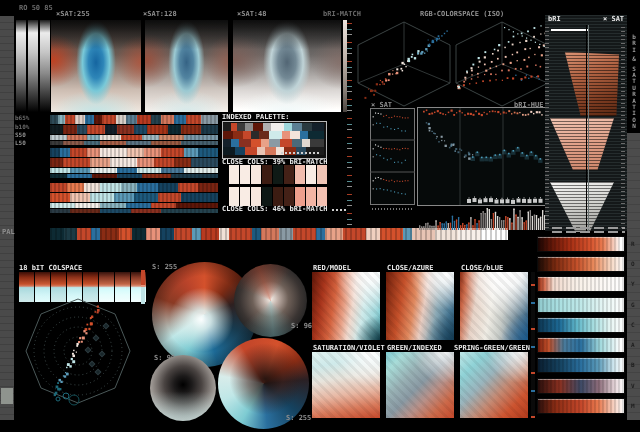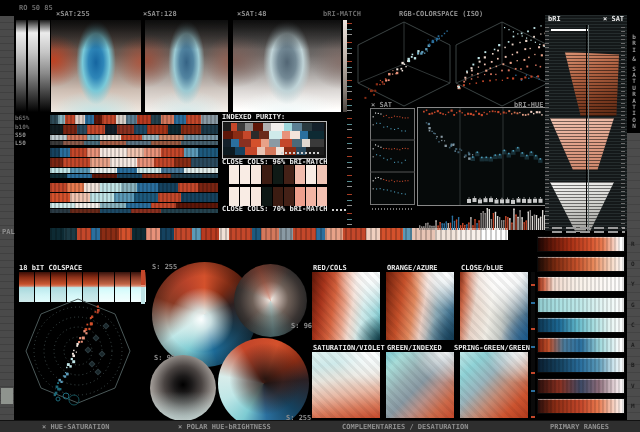--- a/index.html
+++ b/index.html
@@ -152,21 +152,21 @@
 <body>
 
 <div id="screen">
 
 
   <span class="lbl dim" style="left:19px;top:4px">RO 50 85</span>
   <span class="lbl gray" style="left:56px;top:10px">×SAT:255</span>
   <span class="lbl gray" style="left:143px;top:10px">×SAT:128</span>
   <span class="lbl gray" style="left:237px;top:10px">×SAT:48</span>
   <span class="lbl dim" style="left:323px;top:10px">bRI-MATCH</span>
-  <span class="lbl gray" style="left:399px;top:10px">RGB-COLORSPACE (ISO)</span>
+  <span class="lbl gray" style="left:420px;top:10px">RGB-COLORSPACE (ISO)</span>
 
   <div class="abs" id="sidebar-l">
       <div class="patch"></div>
     </div>
   <div class="abs" id="sidebar-r"></div>
 
   <div class="gramp" style="left:16px"></div>
   <div class="gramp" style="left:28px"></div>
   <div class="gramp" style="left:40px"></div>
 
@@ -187,29 +187,29 @@
   <div class="strip st4" style="top:141px;height:4px"></div>
   <div class="strip st5" style="top:148px;height:9px"></div>
   <div class="strip st6" style="top:158px;height:9px"></div>
   <div class="strip st7" style="top:168px;height:5px"></div>
   <div class="strip st8" style="top:174px;height:4px"></div>
   <div class="strip st9" style="top:183px;height:9px"></div>
   <div class="strip st10" style="top:193px;height:9px"></div>
   <div class="strip st11" style="top:203px;height:5px"></div>
   <div class="strip st12" style="top:209px;height:4px"></div>
 
-  <span class="lbl" style="left:222px;top:113px">INDEXED PURITY:</span>
+  <span class="lbl" style="left:222px;top:113px">INDEXED PALETTE:</span>
   <div class="abs" id="idxbox">
     <div class="idxrow ir1" style="top:1px;height:8px"></div>
     <div class="idxrow ir2" style="top:9px;height:8px"></div>
     <div class="idxrow ir3" style="top:17px;height:8px"></div>
     <div class="idxrow ir4" style="top:25px;height:8px"></div>
     <div class="dots-h" style="left:58px;top:30px;width:40px"></div>
   </div>
-  <span class="lbl" style="left:222px;top:158px">CLOSE COLS: 96% bRI-MATCH</span>
+  <span class="lbl" style="left:222px;top:158px">CLOSE COLS: 39% bRI-MATCH</span>
   <div class="swrow" style="left:229px;top:165px">
       <div class="sw" style="background: rgb(247, 235, 226);"></div>
       <div class="sw" style="background: rgb(249, 236, 228);"></div>
       <div class="sw" style="background: rgb(247, 231, 222);"></div>
       <div class="sw" style="background: rgb(60, 28, 18);"></div>
       <div class="sw" style="background: rgb(15, 26, 22);"></div>
       <div class="sw" style="background: rgb(68, 33, 23);"></div>
       <div class="sw" style="background: rgb(242, 189, 174);"></div>
       <div class="sw" style="background: rgb(248, 235, 227);"></div>
       <div class="sw" style="background: rgb(240, 197, 182);"></div>
@@ -218,21 +218,21 @@
       <div class="sw" style="background: rgb(247, 235, 226);"></div>
       <div class="sw" style="background: rgb(249, 236, 228);"></div>
       <div class="sw" style="background: rgb(247, 231, 222);"></div>
       <div class="sw" style="background: rgb(13, 23, 20);"></div>
       <div class="sw" style="background: rgb(60, 28, 18);"></div>
       <div class="sw" style="background: rgb(68, 33, 23);"></div>
       <div class="sw" style="background: rgb(238, 159, 141);"></div>
       <div class="sw" style="background: rgb(243, 181, 164);"></div>
       <div class="sw" style="background: rgb(244, 193, 178);"></div>
     </div>
-  <span class="lbl" style="left:222px;top:205px">CLOSE COLS: 70% bRI-MATCH</span>
+  <span class="lbl" style="left:222px;top:205px">CLOSE COLS: 46% bRI-MATCH</span>
   <div class="dots-h" style="left:332px;top:209px;width:14px"></div>
 
   <span class="lbl gray" style="left:2px;top:228px">PAL</span>
   <div class="abs" id="palstrip"></div>
 
   <span class="lbl" style="left:19px;top:264px">18 bIT COLSPACE</span>
   <div class="abs" id="cs12">
     <div class="cs12c"></div>
       <div class="cs12c"></div>
       <div class="cs12c"></div>
@@ -306,22 +306,22 @@
   <div class="abs" style="left:141px;top:270px;width:4px;height:34px;background:linear-gradient(180deg,#c4472a 0 45%,#e8927a 45% 50%,#bfe4e6 50% 100%)"></div>
   <span class="lbl gray" style="left:152px;top:263px">S: 255</span>
   <div class="sphere" id="sph1"></div>
   <div class="sphere" id="sph2"></div>
   <span class="lbl gray" style="left:291px;top:322px">S: 96</span>
   <span class="lbl gray" style="left:154px;top:354px">S: 96</span>
   <div class="sphere" id="sph3"></div>
   <div class="sphere" id="sph4"></div>
   <span class="lbl gray" style="left:286px;top:414px">S: 255</span>
 
-  <span class="lbl" style="left:313px;top:264px">RED/COLS</span>
-  <span class="lbl" style="left:387px;top:264px">ORANGE/AZURE</span>
+  <span class="lbl" style="left:313px;top:264px">RED/MODEL</span>
+  <span class="lbl" style="left:387px;top:264px">CLOSE/AZURE</span>
   <span class="lbl" style="left:461px;top:264px">CLOSE/bLUE</span>
   <div class="cpanel cp1" style="left:312px;top:272px"></div>
   <div class="cpanel cp2" style="left:386px;top:272px"></div>
   <div class="cpanel cp3" style="left:460px;top:272px"></div>
   <span class="lbl" style="left:313px;top:344px">SATURATION/VIOLET</span>
   <span class="lbl" style="left:387px;top:344px">GREEN/INDEXED</span>
   <span class="lbl" style="left:454px;top:344px">SPRING-GREEN/GREEN</span>
   <div class="cpanel cp4" style="left:312px;top:352px;height:66px"></div>
   <div class="cpanel cp5" style="left:386px;top:352px;height:66px"></div>
   <div class="cpanel cp6" style="left:460px;top:352px;height:66px"></div>
@@ -895,19 +895,13 @@
   <span class="lbl small dim" style="left:631px;top:240px;color:#1e1e1e">R</span>
   <span class="lbl small dim" style="left:631px;top:260px;color:#1e1e1e">O</span>
   <span class="lbl small dim" style="left:631px;top:280px;color:#1e1e1e">Y</span>
   <span class="lbl small dim" style="left:631px;top:301px;color:#1e1e1e">G</span>
   <span class="lbl small dim" style="left:631px;top:321px;color:#1e1e1e">C</span>
   <span class="lbl small dim" style="left:631px;top:341px;color:#1e1e1e">A</span>
   <span class="lbl small dim" style="left:631px;top:361px;color:#1e1e1e">B</span>
   <span class="lbl small dim" style="left:631px;top:382px;color:#1e1e1e">V</span>
   <span class="lbl small dim" style="left:631px;top:402px;color:#1e1e1e">M</span>
 
-  <div class="abs" id="footer">
-    <span class="lbl gray" style="left:42px;top:2px">× HUE-SATURATION</span>
-    <span class="lbl gray" style="left:178px;top:2px">× POLAR HUE-bRIGHTNESS</span>
-    <span class="lbl gray" style="left:342px;top:2px">COMPLEMENTARIES / DESATURATION</span>
-    <span class="lbl gray" style="left:550px;top:2px">PRIMARY RANGES</span>
-  </div>
 </div>
 
 </body></html>

